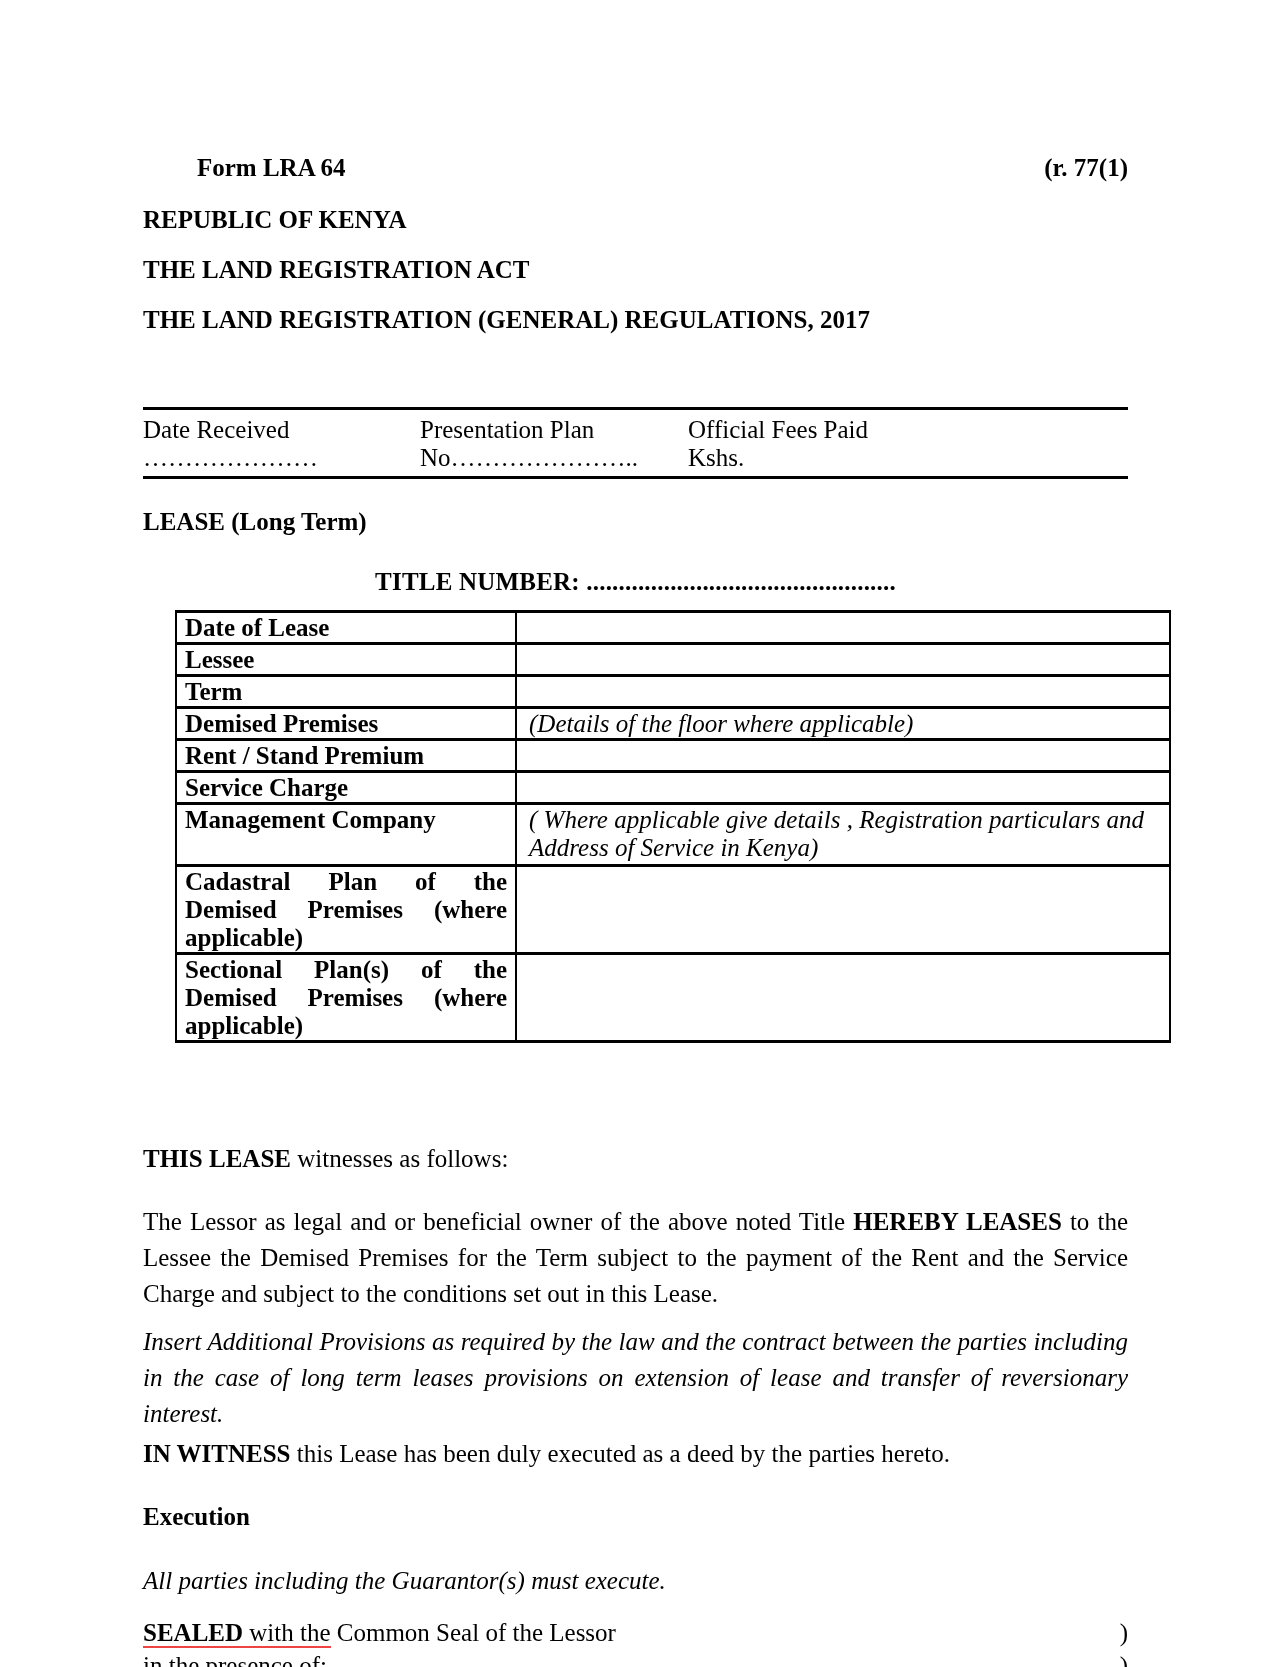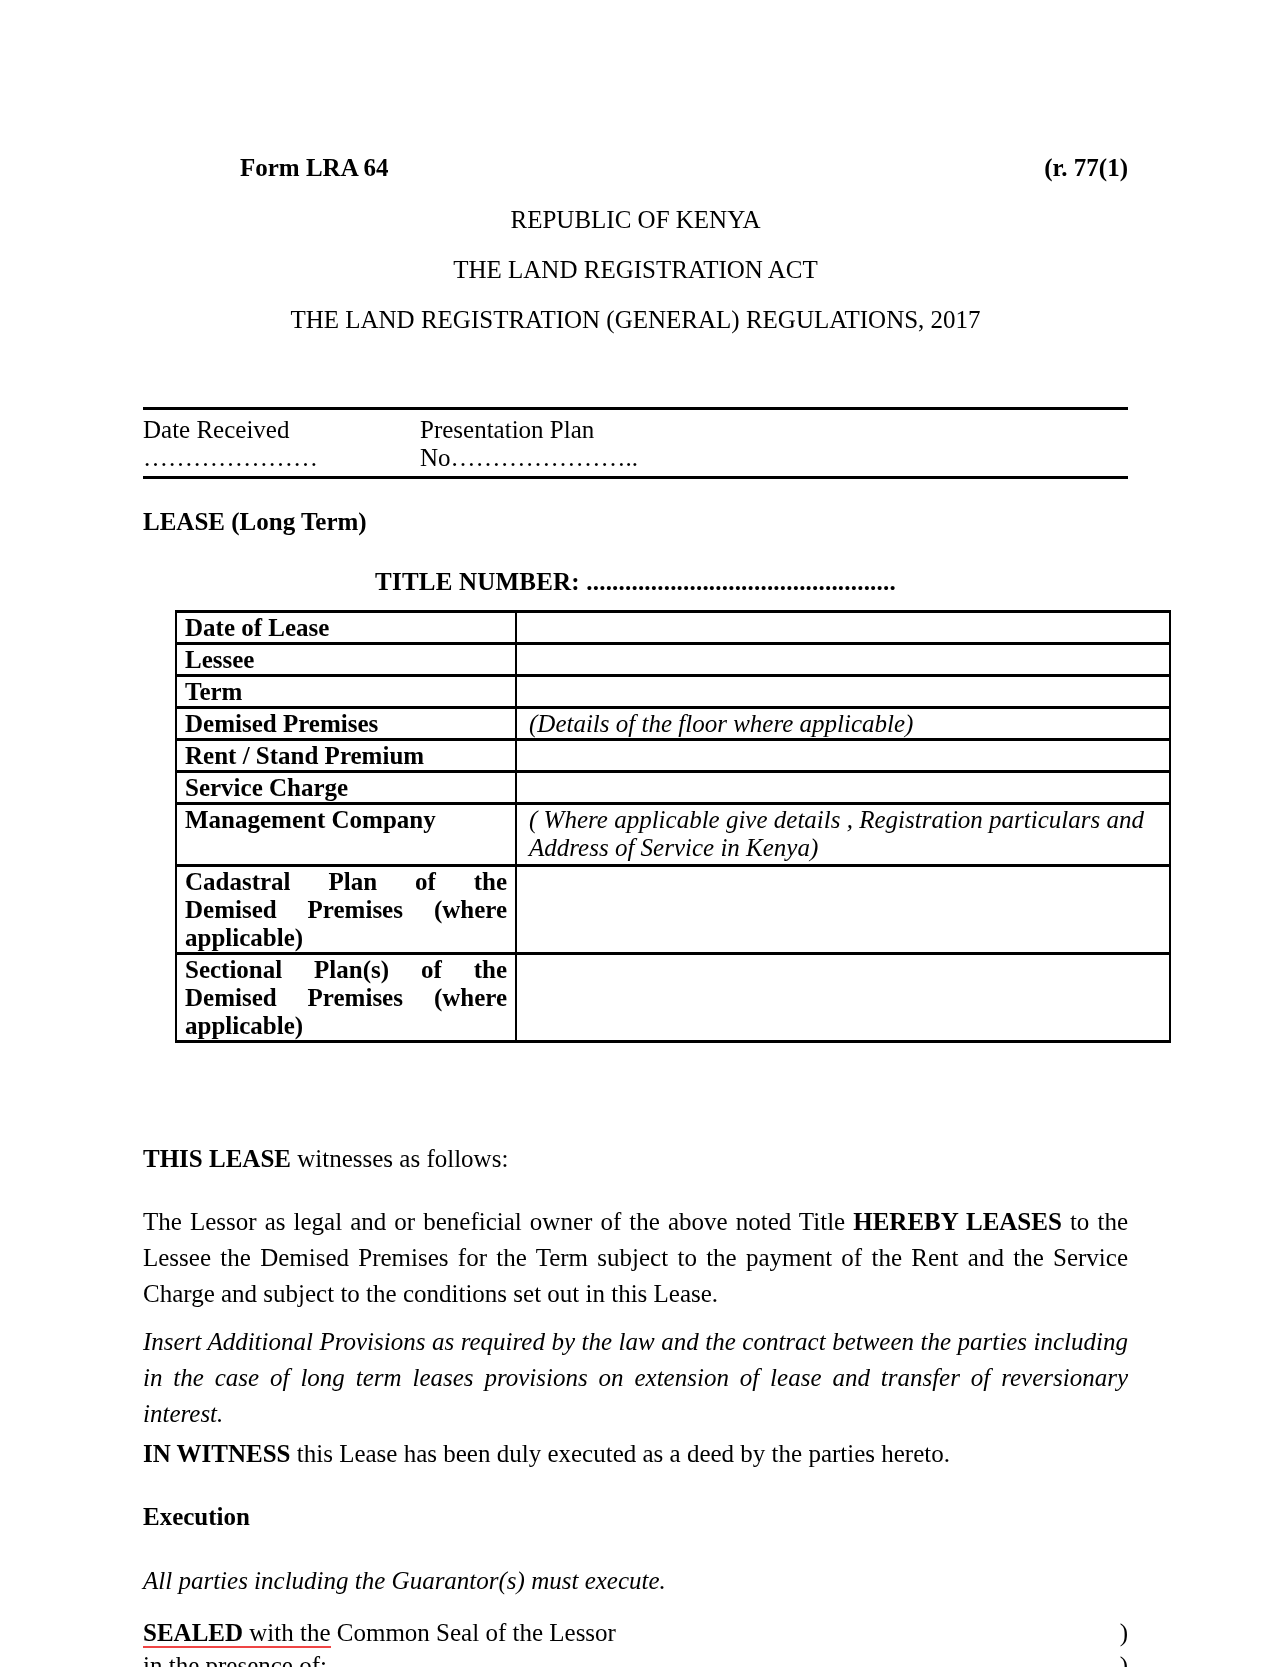--- a/index.html
+++ b/index.html
@@ -5,23 +5,23 @@
   * { margin: 0; padding: 0; box-sizing: border-box; }
   html, body { background: #ffffff; }
   body {
     width: 1275px; height: 1667px;
     font-family: "Liberation Serif", "DejaVu Serif", serif;
     font-size: 25px; color: #000;
     padding: 153px 147px 0 143px;
     overflow: hidden; position: relative;
   }
   .formline { display: flex; justify-content: space-between; line-height: 30px; }
-  .formline .fno { margin-left: 97px; font-weight: bold; }
+  .formline .fno { margin-left: 54px; font-weight: bold; }
   .formline .rref { font-weight: bold; }
-  .c-head { text-align: center; font-weight: normal; line-height: 30px; margin-top: 20px; }
+  .c-head { text-align: left; font-weight: bold; line-height: 30px; margin-top: 20px; }
   .received {
     margin-top: 72px;
     border-top: 3px solid #000; border-bottom: 3px solid #000;
     display: flex; padding: 6px 0 4px 0;
   }
   .received .col { line-height: 28px; }
   .received .col1 { width: 277px; }
   .received .col2 { width: 268px; }
   .received .col3 { flex: 1; }
   .lease-head { text-align: left; font-weight: bold; line-height: 30px; margin-top: 28px; }
@@ -65,20 +65,24 @@
 <div class="c-head">THE LAND REGISTRATION (GENERAL) REGULATIONS, 2017</div>
 
 <div class="received">
   <div class="col col1">
     <div>Date Received</div>
     <div>…………………</div>
   </div>
   <div class="col col2">
     <div>Presentation Plan</div>
     <div>No…………………..</div>
+  </div>
+  <div class="col col3">
+    <div>Official Fees Paid</div>
+    <div>Kshs.</div>
   </div>
 </div>
 
 <div class="lease-head">LEASE (Long Term)</div>
 
 <div class="title-number"><span>TITLE NUMBER: </span><span>................................................</span></div>
 
 <table class="details">
   <tbody>
     <tr class="short">

